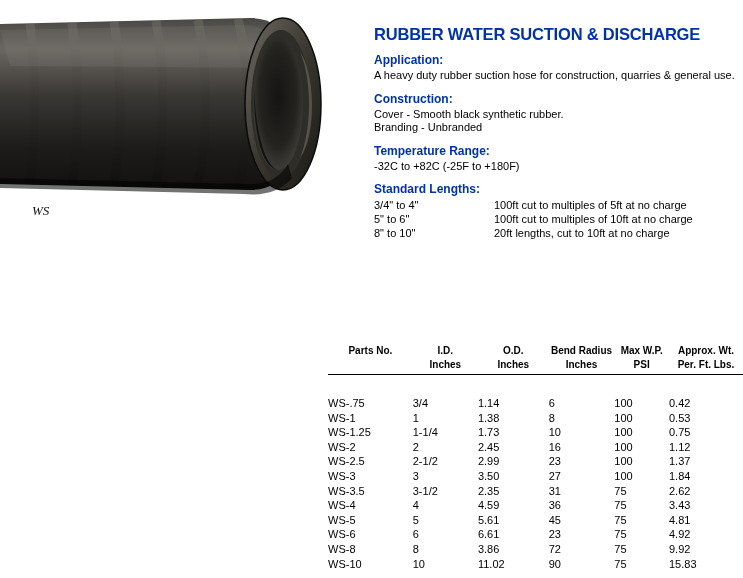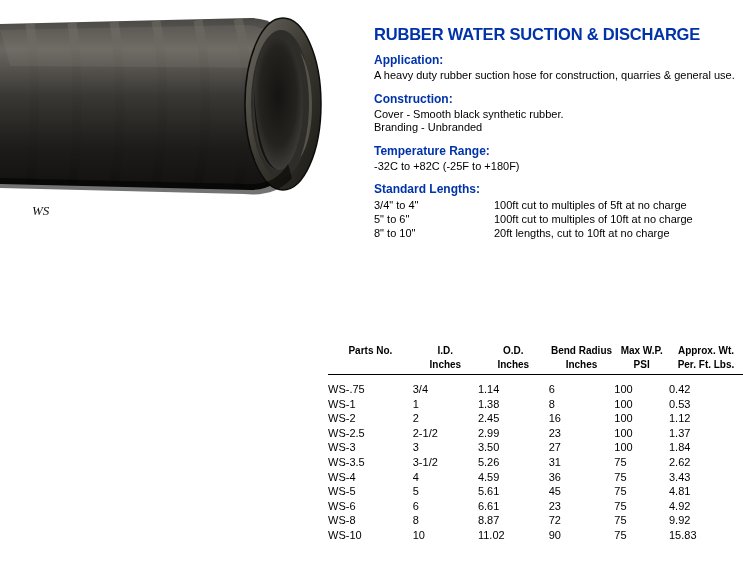--- a/index.html
+++ b/index.html
@@ -107,21 +107,21 @@
     border-bottom: 1.5px solid #000000;
     padding-bottom: 3px;
   }
   #spec-table td {
     padding: 0.5px 0;
     line-height: 13.6px;
     font-size: 11px;
     vertical-align: top;
   }
   #spec-table tbody tr:first-child td {
-    padding-top: 8px;
+    padding-top: 22px;
     margin-top: 24px;
   }
   .col-parts { width: 106px; }
   .col-id    { width: 80px; }
   .col-od    { width: 88px; }
   .col-bend  { width: 80px; }
   .col-wp    { width: 70px; }
   .col-wt    { width: 90px; }
 </style>
 </head>
@@ -259,20 +259,28 @@
     </tr>
     <tr>
       <td>WS-1</td>
       <td>1</td>
       <td>1.38</td>
       <td>8</td>
       <td>100</td>
       <td>0.53</td>
     </tr>
     <tr>
+      <td>WS-1.25</td>
+      <td>1-1/4</td>
+      <td>1.73</td>
+      <td>10</td>
+      <td>100</td>
+      <td>0.75</td>
+    </tr>
+    <tr>
       <td>WS-2</td>
       <td>2</td>
       <td>2.45</td>
       <td>16</td>
       <td>100</td>
       <td>1.12</td>
     </tr>
     <tr>
       <td>WS-2.5</td>
       <td>2-1/2</td>
@@ -285,21 +293,21 @@
       <td>WS-3</td>
       <td>3</td>
       <td>3.50</td>
       <td>27</td>
       <td>100</td>
       <td>1.84</td>
     </tr>
     <tr>
       <td>WS-3.5</td>
       <td>3-1/2</td>
-      <td>5.26</td>
+      <td>2.35</td>
       <td>31</td>
       <td>75</td>
       <td>2.62</td>
     </tr>
     <tr>
       <td>WS-4</td>
       <td>4</td>
       <td>4.59</td>
       <td>36</td>
       <td>75</td>
@@ -317,21 +325,21 @@
       <td>WS-6</td>
       <td>6</td>
       <td>6.61</td>
       <td>23</td>
       <td>75</td>
       <td>4.92</td>
     </tr>
     <tr>
       <td>WS-8</td>
       <td>8</td>
-      <td>8.87</td>
+      <td>3.86</td>
       <td>72</td>
       <td>75</td>
       <td>9.92</td>
     </tr>
     <tr>
       <td>WS-10</td>
       <td>10</td>
       <td>11.02</td>
       <td>90</td>
       <td>75</td>

